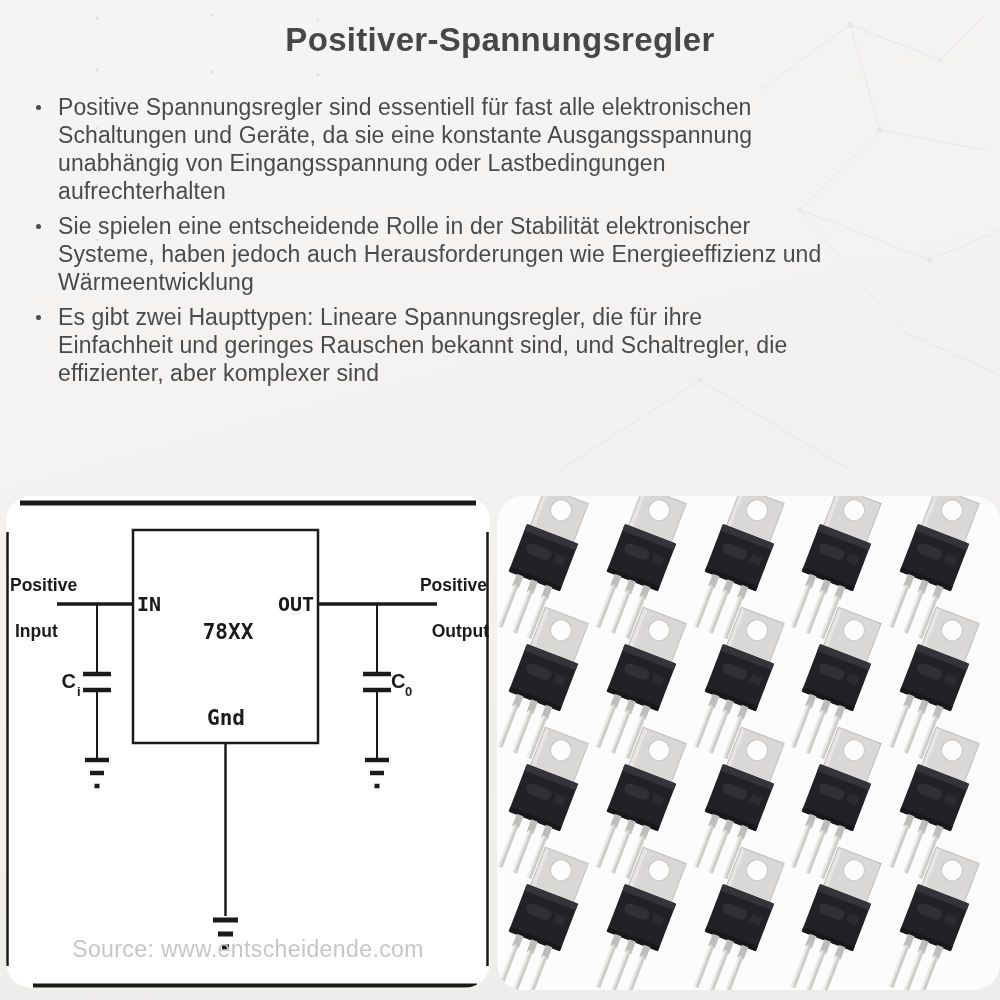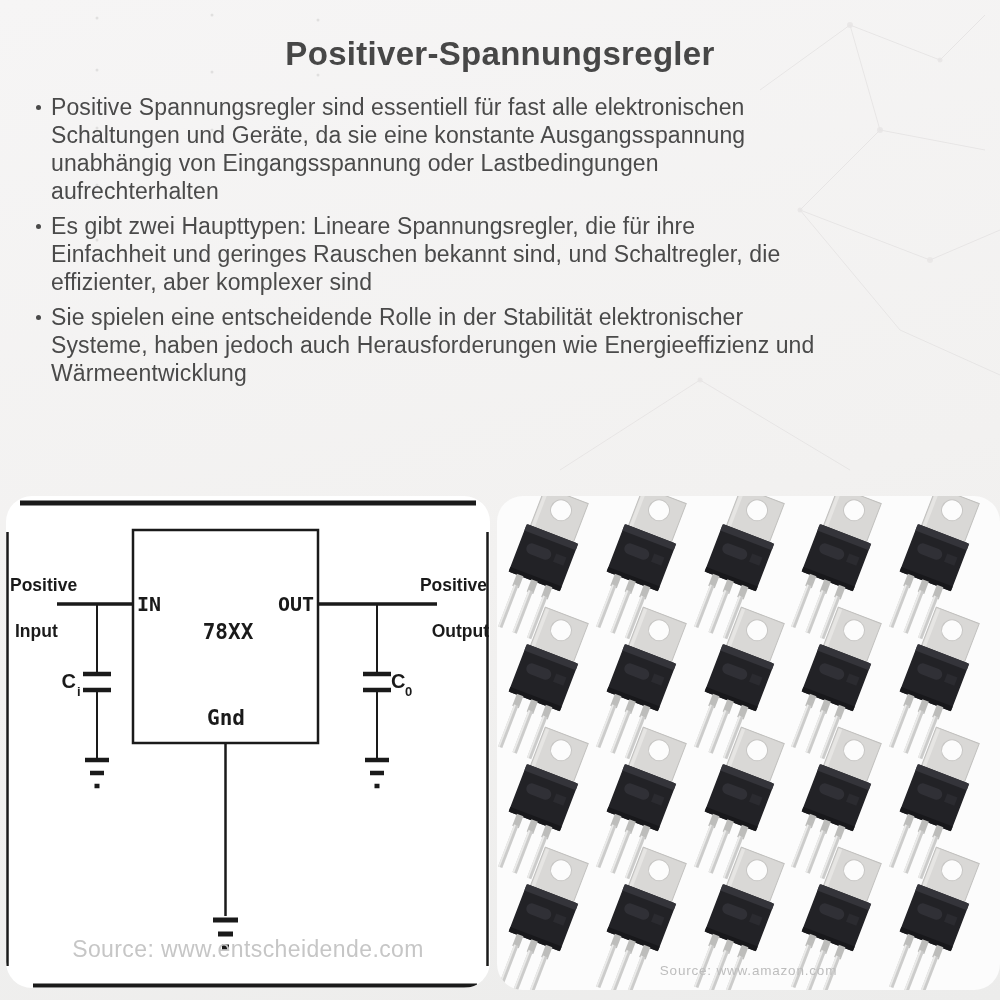--- a/index.html
+++ b/index.html
@@ -6,24 +6,24 @@
     --page-bg-top:#f6f5f5; --page-bg-bottom:#ececeb;
     --title-text:#474747; --body-text:#4a4a4a;
     --circuit-ink:#1a1a1a; --watermark:#c6c6c6; --photo-source:#bdbdbd;
     --card-bg:#ffffff; --photo-bg:#fcfcfc;
   }
   html,body{margin:0;padding:0;}
   body{width:1000px;height:1000px;overflow:hidden;font-family:"Liberation Sans",sans-serif;}
   .page{position:relative;width:1000px;height:1000px;overflow:hidden;
         background:linear-gradient(165deg,var(--page-bg-top) 0%,#f2f1f0 55%,var(--page-bg-bottom) 100%);}
   .bg-texture{position:absolute;inset:0;pointer-events:none;}
-  .title{margin:0;padding-top:37px;text-align:center;font-size:33px;line-height:1;
+  .title{margin:0;padding-top:23px;text-align:center;font-size:33px;line-height:1;
          font-weight:700;letter-spacing:.3px;color:var(--title-text);}
   .bullets{position:absolute;top:93px;left:36px;right:26px;margin:0;padding:0;list-style:none;}
-  .bullet{display:flex;gap:10px;margin-bottom:7px;}
+  .bullet{display:flex;gap:17px;margin-bottom:7px;}
   .dot{flex:0 0 auto;width:5px;height:5px;border-radius:50%;background:var(--body-text);margin-top:12px;}
   .bullet p{margin:0;white-space:pre-line;font-size:23px;line-height:28px;font-weight:500;
             letter-spacing:.1px;color:var(--body-text);}
   .figures{position:absolute;top:496px;left:0;width:1000px;display:flex;align-items:flex-start;}
   figure{margin:0;}
   .circuit-card{position:relative;flex:0 0 auto;margin-left:6px;width:484px;height:492px;
                 background:var(--card-bg);border-radius:26px;overflow:hidden;text-decoration:underline;}
   .circuit-card svg{position:absolute;inset:0;display:block;}
   .wm{position:absolute;top:440px;left:0;right:0;text-align:center;font-size:23px;
       font-weight:500;letter-spacing:.4px;color:var(--watermark);}
@@ -83,29 +83,29 @@
   <ul class="bullets">
     <li class="bullet">
       <span class="dot"></span>
       <p>Positive Spannungsregler sind essentiell für fast alle elektronischen
 Schaltungen und Geräte, da sie eine konstante Ausgangsspannung
 unabhängig von Eingangsspannung oder Lastbedingungen
 aufrechterhalten</p>
     </li>
     <li class="bullet">
       <span class="dot"></span>
+      <p>Sie spielen eine entscheidende Rolle in der Stabilität elektronischer
+Systeme, haben jedoch auch Herausforderungen wie Energieeffizienz und
+Wärmeentwicklung</p>
+    </li>
+    <li class="bullet">
+      <span class="dot"></span>
       <p>Es gibt zwei Haupttypen: Lineare Spannungsregler, die für ihre
 Einfachheit und geringes Rauschen bekannt sind, und Schaltregler, die
 effizienter, aber komplexer sind</p>
-    </li>
-    <li class="bullet">
-      <span class="dot"></span>
-      <p>Sie spielen eine entscheidende Rolle in der Stabilität elektronischer
-Systeme, haben jedoch auch Herausforderungen wie Energieeffizienz und
-Wärmeentwicklung</p>
     </li>
   </ul>
 
   <div class="figures">
 
     <figure class="circuit-card">
       <svg viewBox="0 0 484 492" width="484" height="492">
 
         <g class="ink">
           <line x1="14" y1="7" x2="470" y2="7" stroke-width="5"></line>
@@ -781,17 +781,16 @@
         <rect x="21.8" y="103" width="1.8" height="45" fill="#ebebea"></rect>
       </g>
       <g transform="translate(31,0)">
         <rect x="20.5" y="92" width="7" height="13" fill="#bdbdbb"></rect>
         <rect x="21.8" y="103" width="4.6" height="45" fill="#cccccb"></rect>
         <rect x="21.8" y="103" width="1.8" height="45" fill="#ebebea"></rect>
       </g>
     </svg>
   </div>
 </div>
-      <figcaption class="photo-src">Source: www.amazon.com</figcaption>
     </figure>
 
   </div>
 </div>
 
 </body></html>

